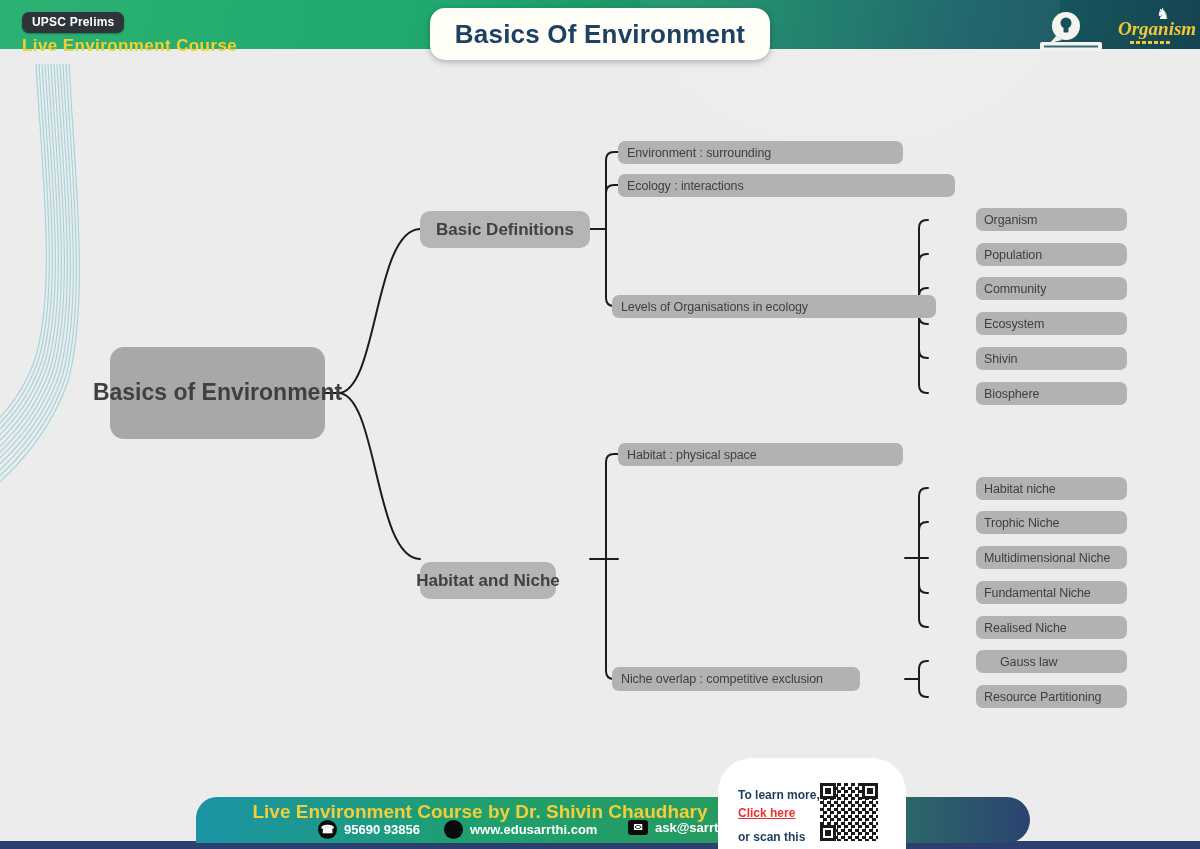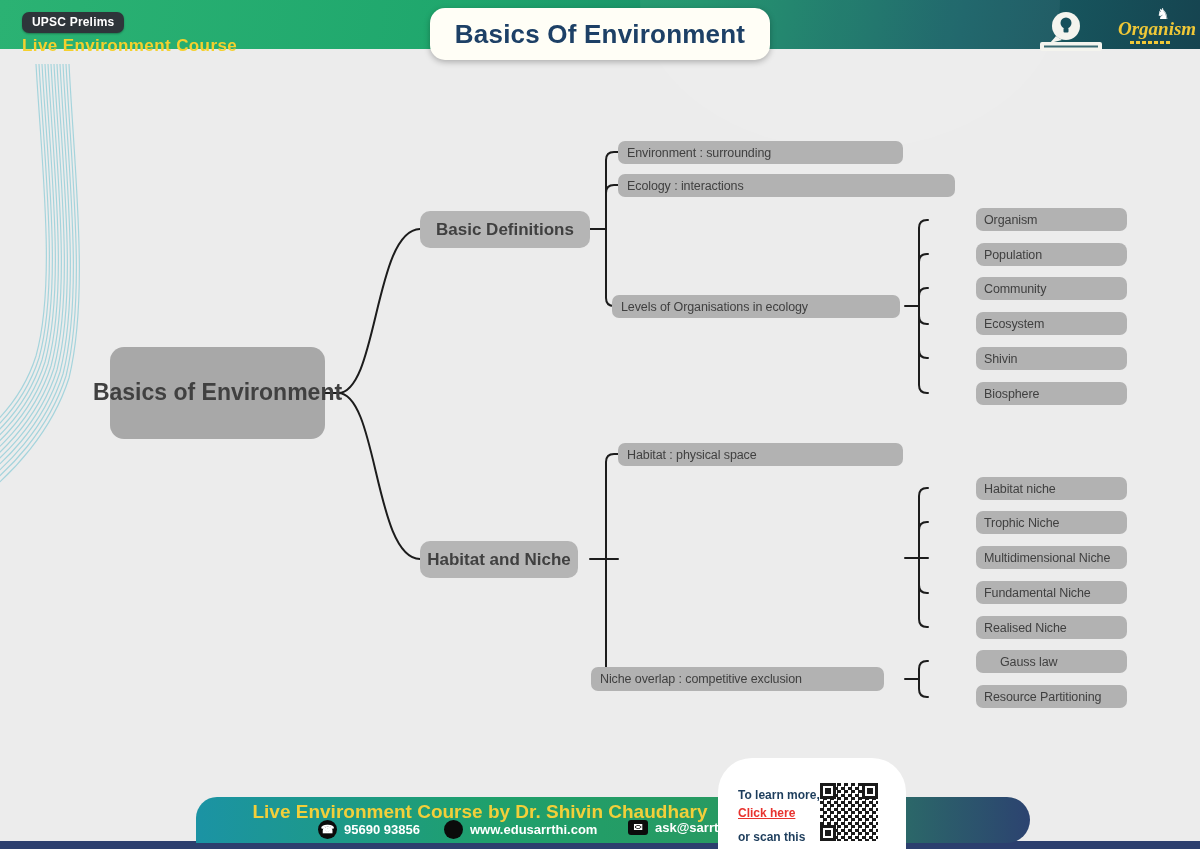--- a/index.html
+++ b/index.html
@@ -36,28 +36,28 @@
   
   .connectors { position:absolute; left:0; top:0; width:1200px; height:849px; z-index:1; }
   .connectors path { stroke:#1c1c1c; stroke-width:2; fill:none; stroke-linecap:round; }
 
   .node { position:absolute; z-index:2; background:#b2b2b2; color:#404040;
     display:flex; align-items:center; white-space:nowrap; }
   .root { left:110px; top:347px; width:215px; height:92px; border-radius:14px; background:#a8a8a8;
     justify-content:center; text-align:center; font-size:23px; font-weight:bold; line-height:1.35; }
   .branch { border-radius:10px; justify-content:center; font-size:17px; font-weight:bold; background:#b5b5b5; }
   .b1 { left:420px; top:211px; width:170px; height:37px; }
-  .b2 { left:420px; top:541px; width:158px; height:37px; }
+  .b2 { left:420px; top:562px; width:136px; height:37px; }
   .bar { height:23px; border-radius:7px; font-size:12.5px; padding-left:9px; letter-spacing:-.1px; }
   .c-env { left:618px; top:141px; width:285px; }
   .c-eco { left:618px; top:174px; width:337px; }
-  .c-lvl { left:612px; top:295px; width:288px; }
+  .c-lvl { left:612px; top:295px; width:324px; }
   .c-hab { left:618px; top:443px; width:285px; }
   .c-nic { left:618px; top:546px; width:287px; height:24px; }
-  .c-ovl { left:591px; top:667px; width:293px; height:24px; }
+  .c-ovl { left:612px; top:667px; width:248px; height:24px; }
   .leaf { left:928px; width:151px; height:23px; border-radius:7px; font-size:12.5px; padding-left:8px; letter-spacing:-.1px;margin-left:48px; }
   .l-org { top:208px; } .l-pop { top:243px;border-radius:8px; } .l-com { top:277px; }
   .l-ec2 { top:312px; } .l-bio { top:347px; } .l-bsp { top:382px; }
   .l-hn { top:477px; } .l-tn { top:511px; } .l-mn { top:546px; }
   .l-fn { top:581px; } .l-rn { top:616px; }
   .l-gl { top:650px;padding-left:24px; } .l-rp { top:685px; }
 
   
   .footer-bar { position:absolute; left:196px; top:797px; width:834px; height:46px; z-index:2;
     border-radius:42px 46px 46px 0;

